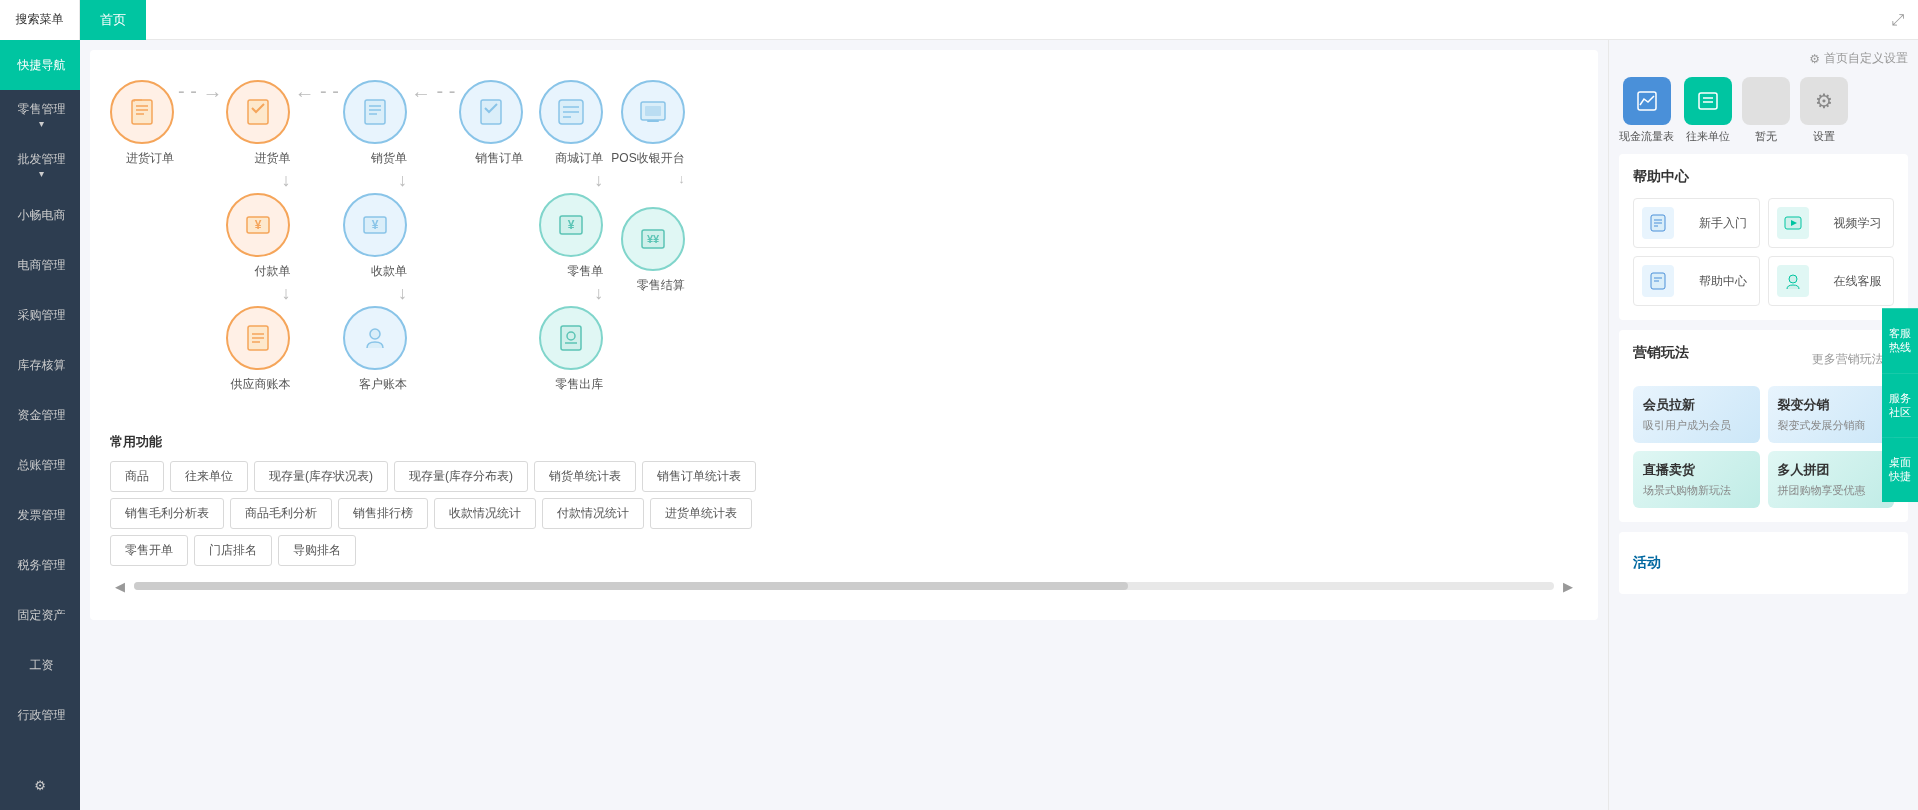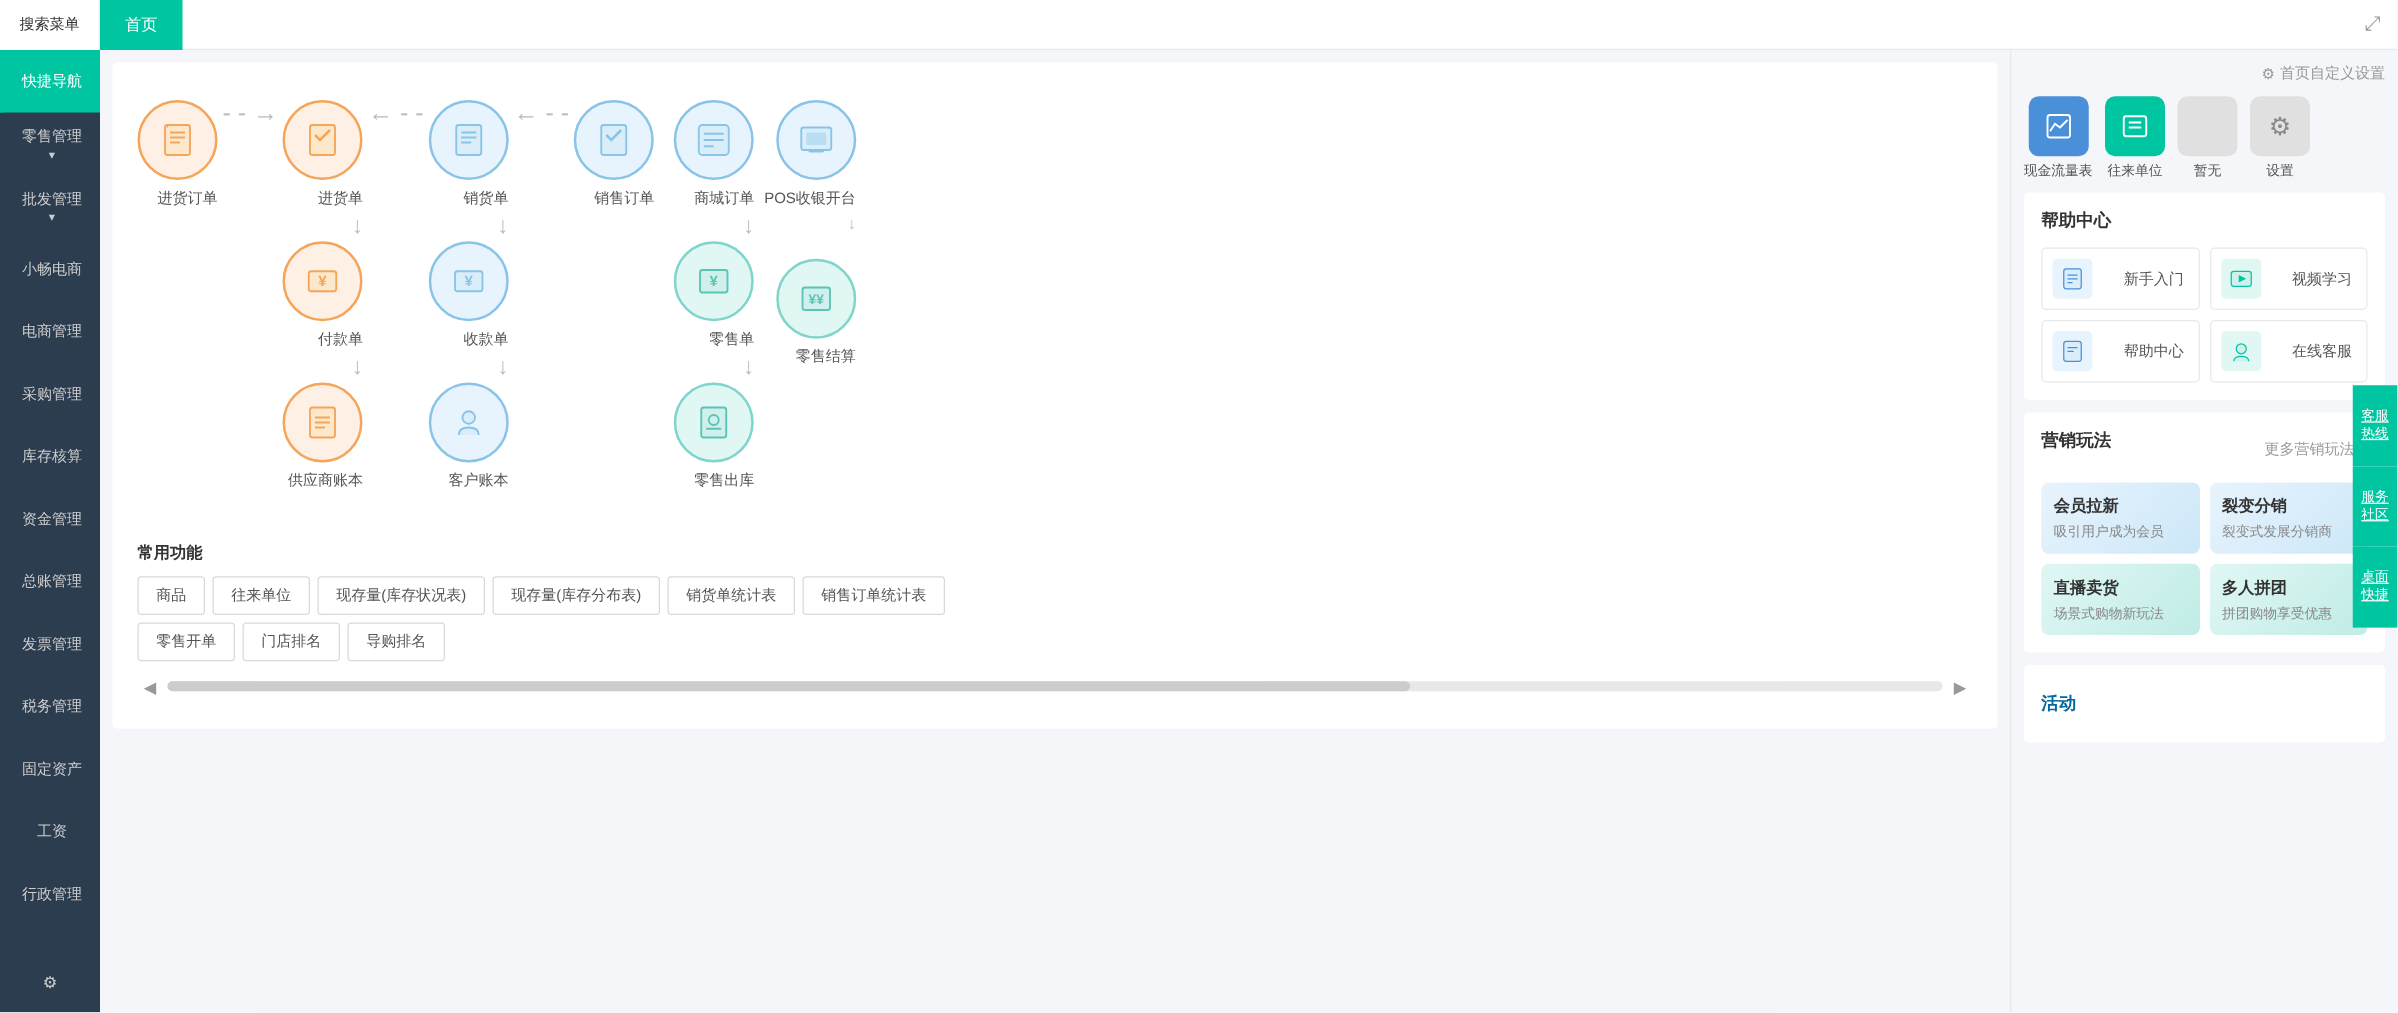--- a/index.html
+++ b/index.html
@@ -72,21 +72,21 @@
     
     .marketing-header { display: flex; align-items: center; justify-content: space-between; margin-bottom: 12px; }
     .more-link { font-size: 12px; color: #999; cursor: pointer; }
     .marketing-grid { display: grid; grid-template-columns: 1fr 1fr; gap: 8px; }
     .marketing-item { background: linear-gradient(135deg, #e8f4fd, #d0ebf8); border-radius: 6px; padding: 10px; cursor: pointer; }
     .marketing-item-title { font-size: 13px; font-weight: bold; color: #333; margin-bottom: 4px; }
     .marketing-item-desc { font-size: 11px; color: #888; }
 
     
     .right-float { position: fixed; right: 0; top: 50%; transform: translateY(-50%); display: flex; flex-direction: column; }
-    .float-btn { width: 36px; padding: 18px 4px; text-align: center; font-size: 11px; cursor: pointer; line-height: 1.3; text-decoration: underline; }
+    .float-btn { width: 36px; padding: 18px 4px; text-align: center; font-size: 11px; cursor: pointer; line-height: 1.3; }
     .float-btn.green { background: #00c5a1; color: #fff; }
 
     
     .activity-title { font-size: 14px; font-weight: bold; color: #0369a1; padding: 8px 0; }
 
     
     .flow-container { padding: 10px 0; }
     .arrow-down-dashed { color: #bbb; font-size: 16px; line-height: 1; }
 
     .node-col { display: flex; flex-direction: column; align-items: flex-end; }
@@ -323,20 +323,28 @@
 
       <div class="common-features">
         <div class="common-title">常用功能</div>
         <div class="btn-grid">
           <button class="func-btn">商品</button>
           <button class="func-btn">往来单位</button>
           <button class="func-btn">现存量(库存状况表)</button>
           <button class="func-btn">现存量(库存分布表)</button>
           <button class="func-btn">销货单统计表</button>
           <button class="func-btn">销售订单统计表</button>
+        </div>
+        <div class="btn-grid">
+          <button class="func-btn">销售毛利分析表</button>
+          <button class="func-btn">商品毛利分析</button>
+          <button class="func-btn">销售排行榜</button>
+          <button class="func-btn">收款情况统计</button>
+          <button class="func-btn">付款情况统计</button>
+          <button class="func-btn">进货单统计表</button>
         </div>
         <div class="btn-grid">
           <button class="func-btn">零售开单</button>
           <button class="func-btn">门店排名</button>
           <button class="func-btn">导购排名</button>
         </div>
       </div>
 
       <div class="scroll-bar-area">
         <div class="scroll-arrow">◀</div>

